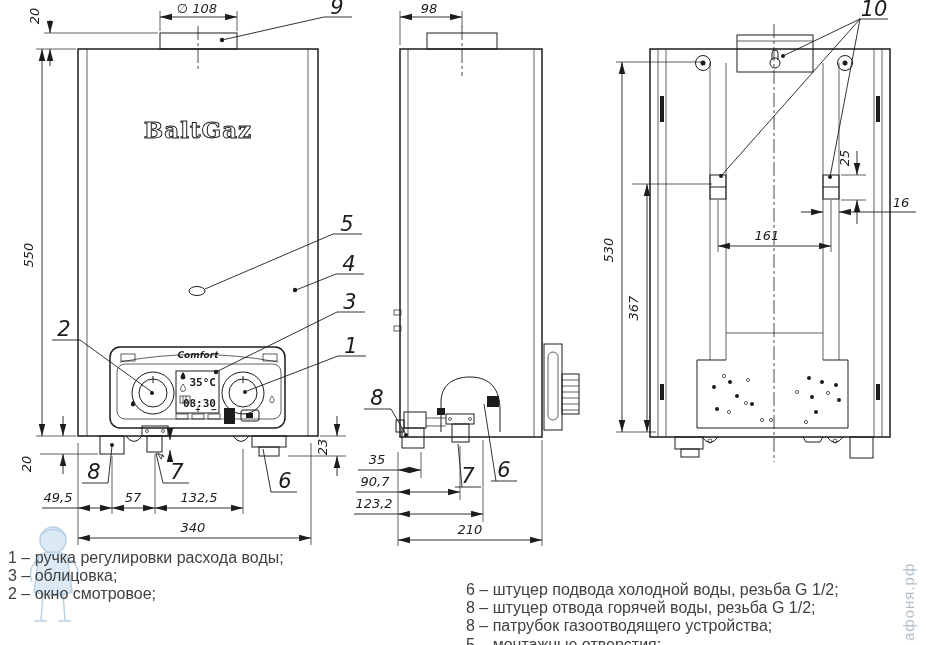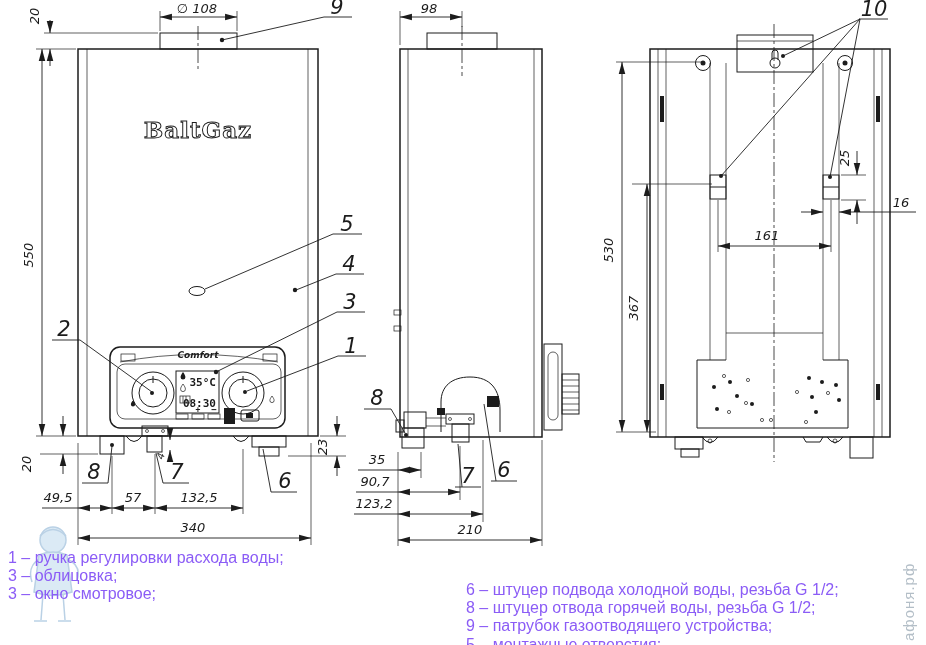--- a/index.html
+++ b/index.html
@@ -17,21 +17,21 @@
   .dk   { fill:#1c1c1c; stroke:none; }
   .dot  { fill:#1c1c1c; }
   .dim-t{ font:italic 13px "DejaVu Sans", sans-serif; fill:#1c1c1c; }
   .dim-s{ font:italic 10px "DejaVu Sans", sans-serif; fill:#1c1c1c; }
   .co-t { font:italic 21px "DejaVu Sans", sans-serif; fill:#1c1c1c; }
   .logo-t{ font:bold 23px "DejaVu Serif", serif; fill:#ffffff; stroke:#1c1c1c; stroke-width:1; letter-spacing:1px; }
   .panel-t{ font:italic bold 9px "DejaVu Sans", sans-serif; fill:#1c1c1c; }
   .lcd-t{ font:bold 11px "DejaVu Sans Mono", monospace; fill:#1c1c1c; }
   .lcd-s{ font:bold 8px "DejaVu Sans Mono", monospace; fill:#1c1c1c; }
   .wm-t { font:15px "Liberation Sans", sans-serif; fill:#b3bec7; letter-spacing:1px; }
-  .legend-col { position:absolute; color:#8b5cf6; font-size:16px; line-height:18.2px; white-space:nowrap; }
+  .legend-col { position:absolute; color:#404040; font-size:16px; line-height:18.2px; white-space:nowrap; }
 </style>
 </head>
 <body>
 
 <div class="canvas">
 
 <svg width="926" height="645" viewBox="0 0 926 645">
   <defs>
     <marker id="mE" viewBox="0 0 12 8" refX="11.5" refY="4" markerWidth="13" markerHeight="9" orient="auto" markerUnits="userSpaceOnUse">
       <path d="M0.5,1 L11.5,4 L0.5,7 Z" fill="#1c1c1c"></path>
@@ -419,22 +419,22 @@
       <text class="dim-t" x="767" y="240" text-anchor="middle">161</text>
     </g>
   </g>
 
   <text class="wm-t" transform="rotate(-90 914 641)" x="914" y="641">афоня.рф</text>
 </svg>
 
 <div class="legend-col" style="left:8px; top:549px;">
   <div>1 – ручка регулировки расхода воды;</div>
   <div>3 – облицовка;</div>
-  <div>3 – окно смотровое;</div>
+  <div>2 – окно смотровое;</div>
 </div>
 <div class="legend-col" style="left:466px; top:581px;">
   <div>6 – штуцер подвода холодной воды, резьба G 1/2;</div>
   <div>8 – штуцер отвода горячей воды, резьба G 1/2;</div>
-  <div>9 – патрубок газоотводящего устройства;</div>
+  <div>8 – патрубок газоотводящего устройства;</div>
   <div>5 – монтажные отверстия;</div>
 </div>
 
 </div>
 
 </body></html>

